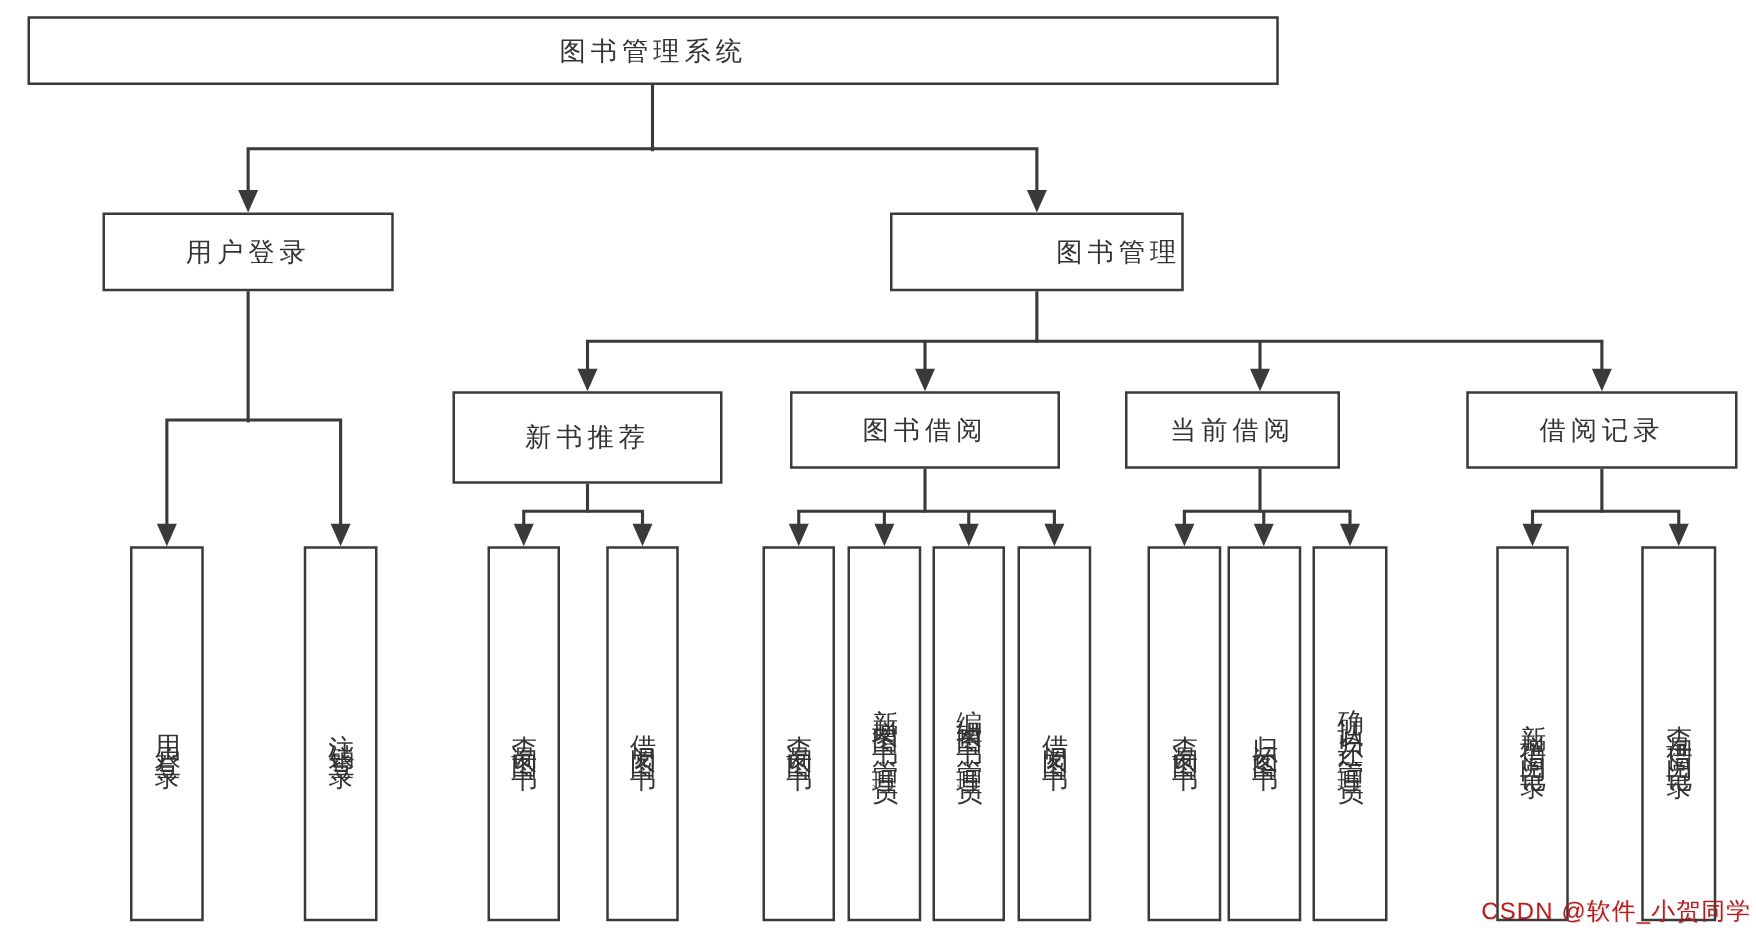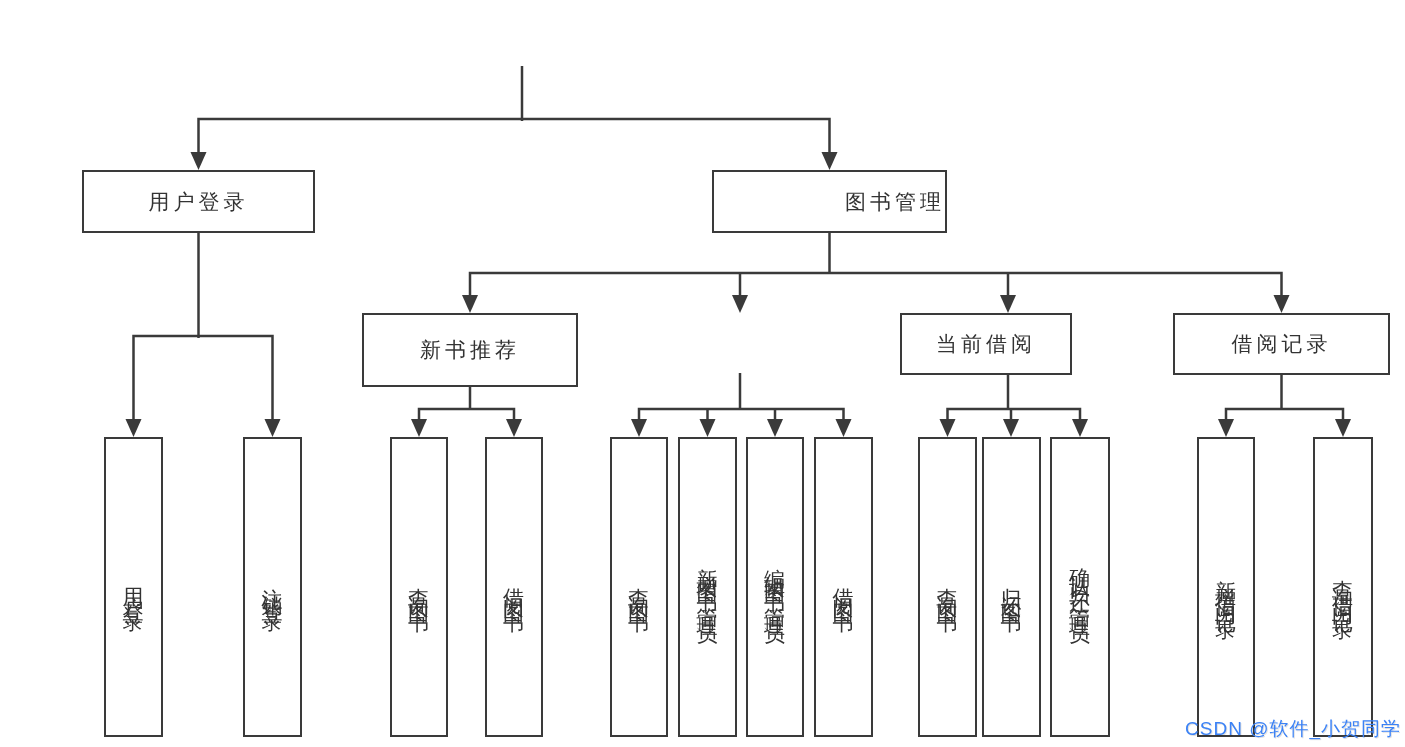--- a/index.html
+++ b/index.html
@@ -28,21 +28,21 @@
     text-orientation:mixed;
     font-size:21px;
     letter-spacing:8px;
     color:#333333;
     line-height:1;
   }
   .watermark{
     position:absolute;
     right:4px;bottom:5px;
     font-size:19px;
-    color:#3b82f6;
+    color:#b91c1c;
     letter-spacing:1px;
     text-shadow:1px 1px 0 rgba(0,0,0,0.12);
   }
 </style>
 </head>
 <body>
 
 <div class="canvas">
 
   <svg class="connectors" width="1405" height="747" viewBox="0 0 1405 747">
@@ -93,30 +93,36 @@
       <use href="#arrowhead" x="775" y="437"></use>
       <use href="#arrowhead" x="843.5" y="437"></use>
       <use href="#arrowhead" x="947.5" y="437"></use>
       <use href="#arrowhead" x="1011" y="437"></use>
       <use href="#arrowhead" x="1080" y="437"></use>
       <use href="#arrowhead" x="1226" y="437"></use>
       <use href="#arrowhead" x="1343" y="437"></use>
     </g>
   </svg>
 
+  <div class="node" style="left:22px;top:13px;width:1001px;height:55px;">
+    <span>图书管理系统</span>
+  </div>
 
   <div class="node" style="left:82px;top:170px;width:233px;height:63px;">
     <span>用户登录</span>
   </div>
   <div class="node" style="left:712px;top:170px;width:235px;height:63px;justify-content:flex-end;">
     <span>图书管理</span>
   </div>
 
   <div class="node" style="left:362px;top:313px;width:216px;height:74px;">
     <span>新书推荐</span>
+  </div>
+  <div class="node" style="left:632px;top:313px;width:216px;height:62px;">
+    <span>图书借阅</span>
   </div>
   <div class="node" style="left:900px;top:313px;width:172px;height:62px;">
     <span>当前借阅</span>
   </div>
   <div class="node" style="left:1173px;top:313px;width:217px;height:62px;">
     <span>借阅记录</span>
   </div>
 
   <div class="node leaf" style="left:104px;width:59px;">
     <span class="vtext">用户登录</span>

